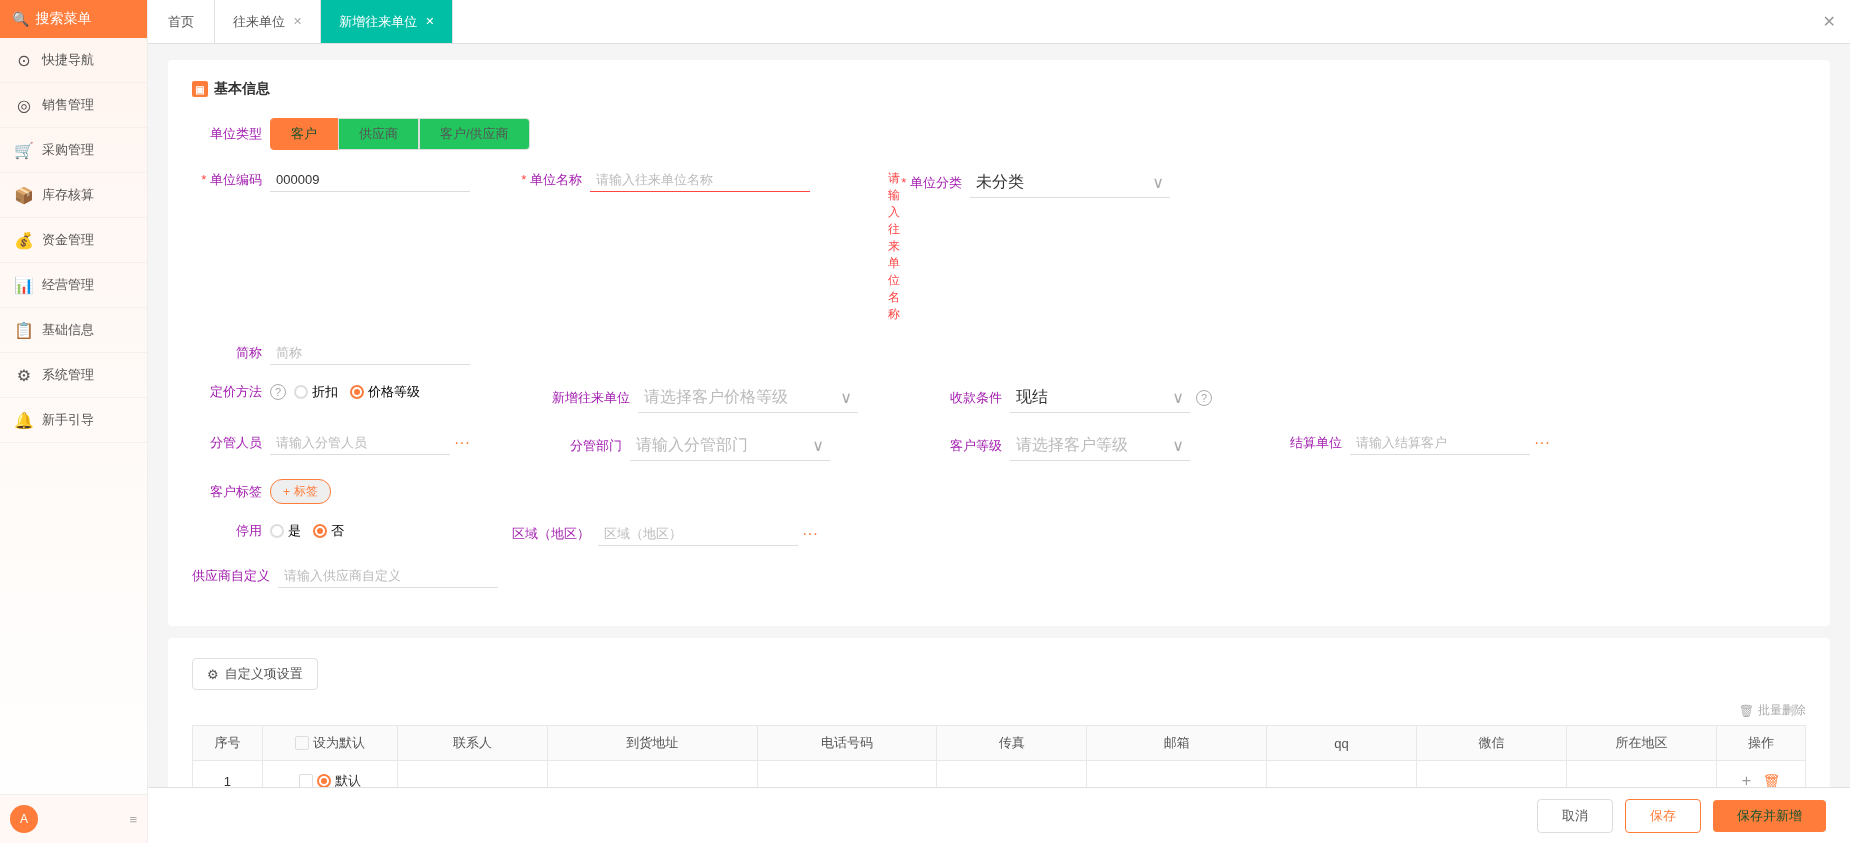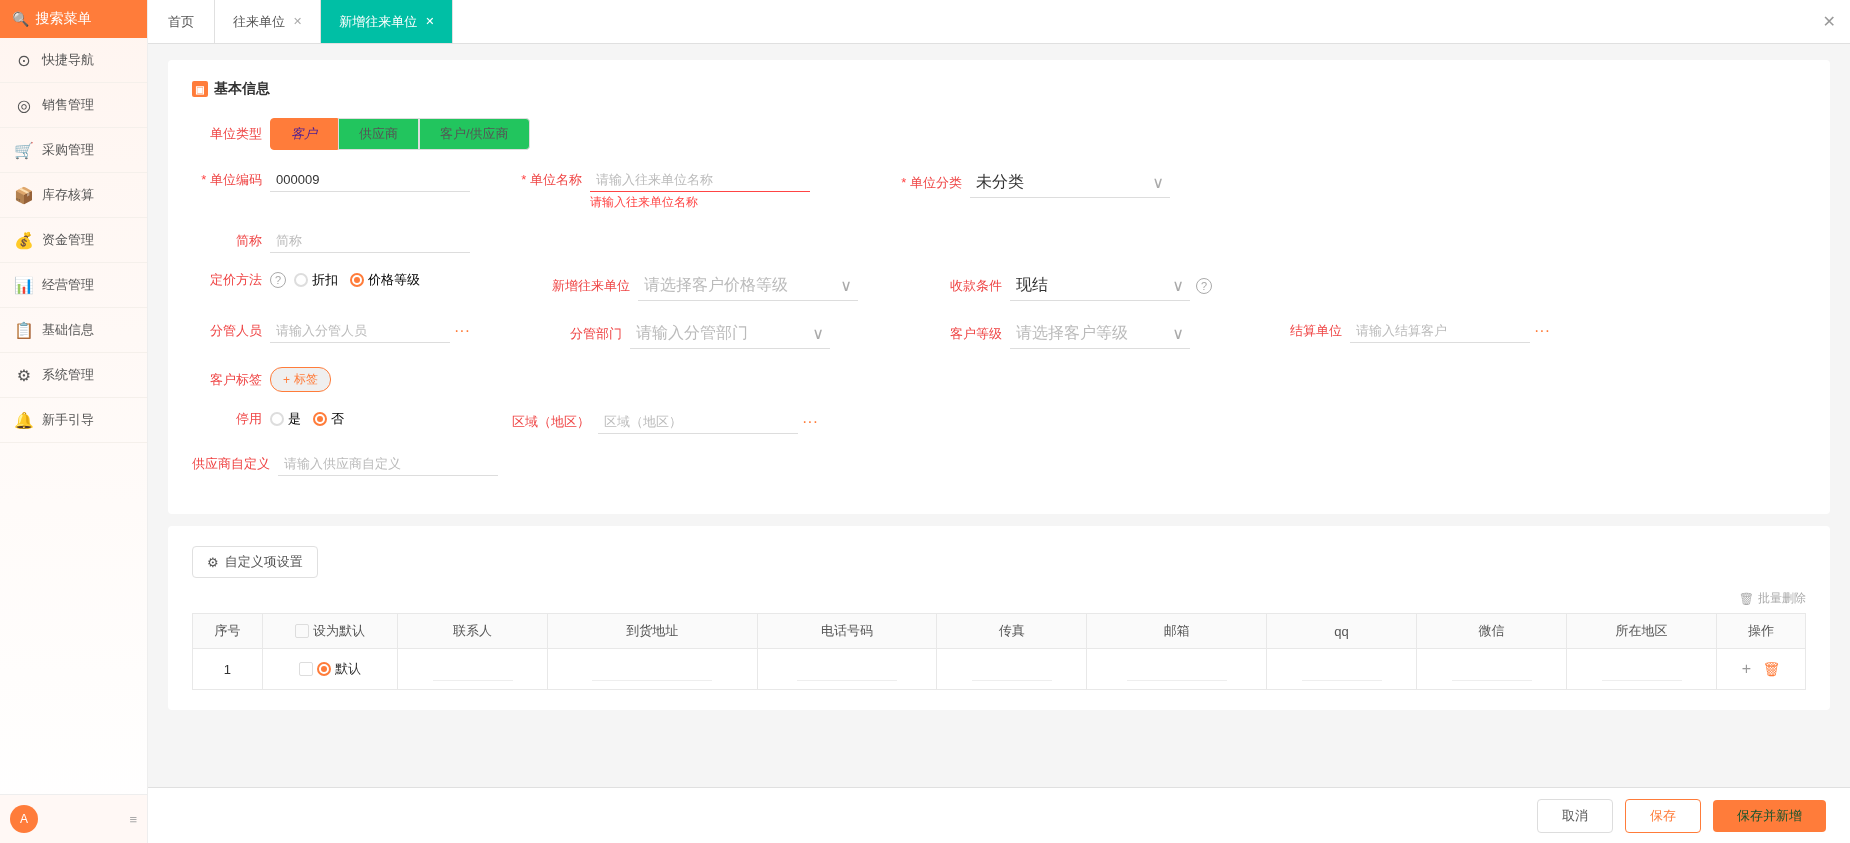--- a/index.html
+++ b/index.html
@@ -148,21 +148,21 @@
       flex-wrap: wrap;
       gap: 0;
     }
     .form-field {
       display: flex;
       align-items: center;
       flex: 1;
       min-width: 300px;
     }
     .form-label {
-      color: #ef4444;
+      color: #a21caf;
       white-space: nowrap;
       min-width: 70px;
       text-align: right;
       margin-right: 8px;
       font-size: 13px;
     }
     .form-label.required::before {
       content: '* ';
       color: #ff4444;
     }
@@ -205,23 +205,22 @@
     .type-btn {
       padding: 6px 20px;
       border: 1px solid #ddd;
       background: #22c55e;
       cursor: pointer;
       font-size: 13px;
       color: #555;
     }
     .type-btn.active {
       background: #ff7c3a;
-      color: #4c1d95;
+      color: #14532d;
       border-color: #ff7c3a;
-      font-style: italic;
     }
     .type-btn:first-child { border-radius: 4px 0 0 4px; }
     .type-btn:last-child { border-radius: 0 4px 4px 0; }
 
     
     .radio-group { display: flex; align-items: center; gap: 12px; }
     .radio-item { display: flex; align-items: center; gap: 4px; cursor: pointer; }
     .radio-circle {
       width: 14px; height: 14px; border-radius: 50%;
       border: 2px solid #ddd;
@@ -438,21 +437,21 @@
             <button class="type-btn">客户/供应商</button>
           </div>
         </div>
       </div>
 
       <div class="form-row">
         <div class="form-field" style="flex:0 0 320px;">
           <span class="form-label required">单位编码</span>
           <input class="form-input" type="text" value="000009" style="width: 200px;">
         </div>
-        <div class="form-field" style="flex:0 0 380px; flex-direction:column; align-items:flex-start;">
+        <div class="form-field" style="flex:0 0 380px; align-items:flex-start;">
           <div style="display:flex; align-items:center;">
             <span class="form-label required">单位名称</span>
             <input class="form-input error" type="text" style="width: 220px; border-bottom-color: rgb(255, 68, 68);" placeholder="请输入往来单位名称">
           </div>
           <span class="error-text" style="margin-left:78px;">请输入往来单位名称</span>
         </div>
         <div class="form-field" style="flex:0 0 360px;">
           <span class="form-label required">单位分类</span>
           <div class="form-select has-value" style="width:200px;">
             <span>未分类</span>

